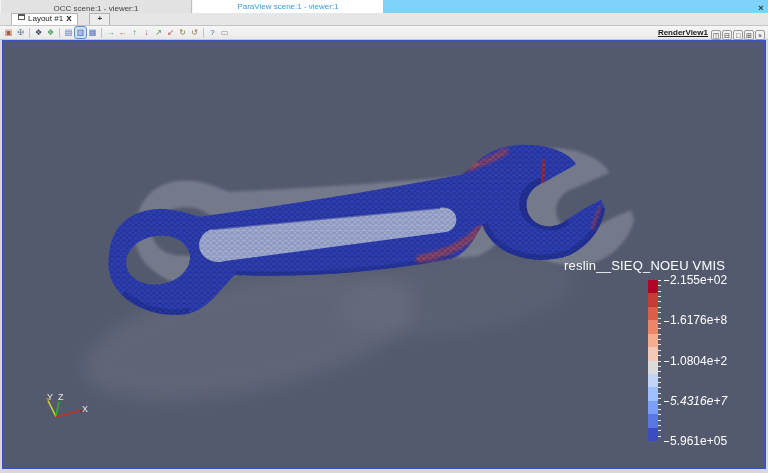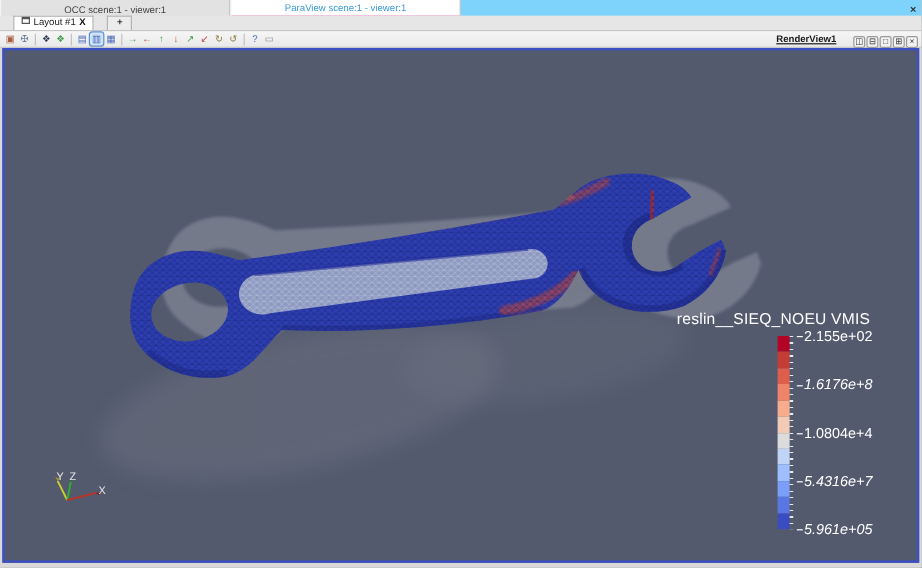--- a/index.html
+++ b/index.html
@@ -30,21 +30,21 @@
 
   
   .toolbar { position:absolute; top:26px; left:0; right:0; height:14px;
     background:linear-gradient(#f6f6f6,#e9e9e9); border-bottom:1px solid #c9c9c9;
     display:flex; align-items:center; padding:0 3px; }
   .tools { display:flex; align-items:center; gap:1px; }
   .tool { width:11px; height:11px; font-size:8px; line-height:11px; text-align:center;
     border-radius:2px; cursor:default; }
   .tool.selected { background:#cfe3f6; outline:1px solid #5a8fd0; }
   .tool-sep { width:1px; height:10px; background:#c2c2c2; margin:0 2px; }
-  .view-head { margin-left:auto; display:flex; align-items:center; gap:13px;justify-content:center; }
+  .view-head { margin-left:auto; display:flex; align-items:center; gap:2px;justify-content:center; }
   .view-title { font-size:8px; font-weight:bold; text-decoration:underline; color:#1a1a1a; }
   .win-btn { width:10px; height:10px; border:1px solid #9a9a9a; background:#f2f2f2;
     font-size:7px; line-height:9px; text-align:center; color:#333; border-radius:2px; }
 
   
   .render-frame { position:absolute; top:40px; left:0; right:0; bottom:0; background:#d9d9d9; }
   .render-view { position:absolute; left:2px; right:2px; top:0; bottom:4px;
     border:2px solid #3d50c3; background:#535a6e; overflow:hidden; }
   .render-view svg.scene { position:absolute; inset:0; width:100%; height:100%; }
 
@@ -225,22 +225,22 @@
             <div class="band" style="background: rgb(221, 220, 220);"></div>
             <div class="band" style="background: rgb(192, 212, 245);"></div>
             <div class="band" style="background: rgb(158, 190, 255);"></div>
             <div class="band" style="background: rgb(123, 159, 249);"></div>
             <div class="band" style="background: rgb(89, 119, 227);"></div>
             <div class="band" style="background: rgb(59, 76, 192);"></div>
           </div>
         <div class="cb-ticks"></div>
         <div id="legend-labels">
             <div class="cb-label" style="top: 22px;"><span class="maj"></span><span>2.155e+02</span></div>
-            <div class="cb-label" style="top: 62.25px; font-style: italic;"><span class="maj"></span><span>1.6176e+8</span></div>
-            <div class="cb-label" style="top: 102.5px;"><span class="maj"></span><span>1.0804e+4</span></div>
+            <div class="cb-label" style="top: 62.25px;"><span class="maj"></span><span>1.6176e+8</span></div>
+            <div class="cb-label" style="top: 102.5px;"><span class="maj"></span><span>1.0804e+2</span></div>
             <div class="cb-label" style="top: 142.75px; font-style: italic;"><span class="maj"></span><span>5.4316e+7</span></div>
-            <div class="cb-label" style="top: 183px; font-style: italic;"><span class="maj"></span><span>5.961e+05</span></div>
+            <div class="cb-label" style="top: 183px;"><span class="maj"></span><span>5.961e+05</span></div>
           </div>
       </div>
 
     </div>
   </div>
 </div>
 
 </body></html>

